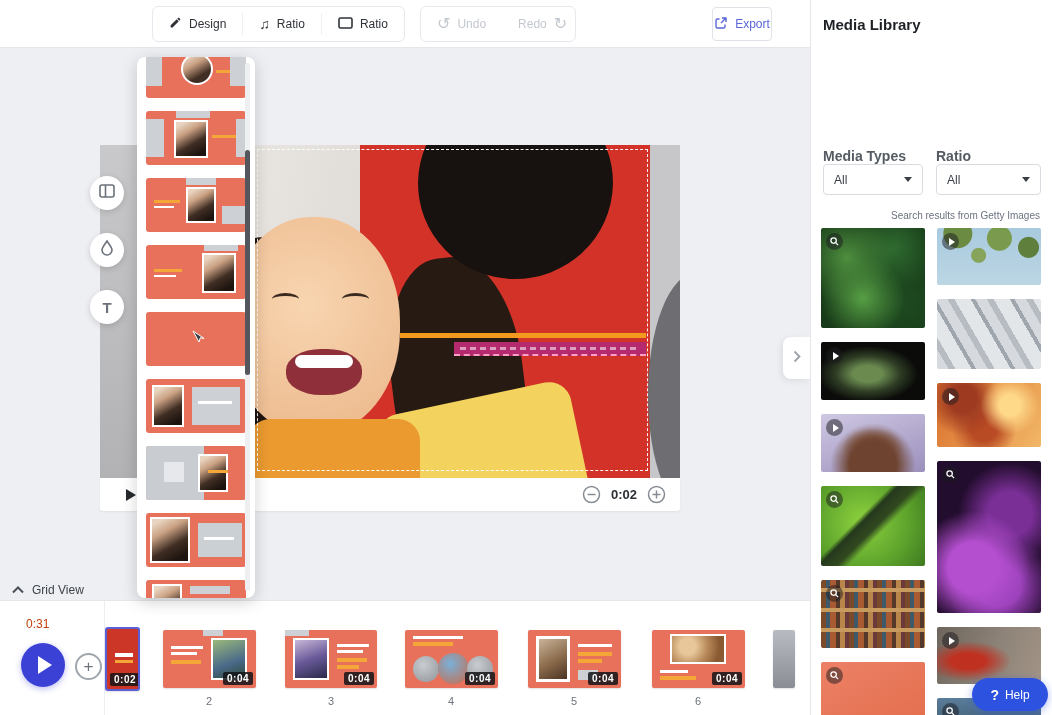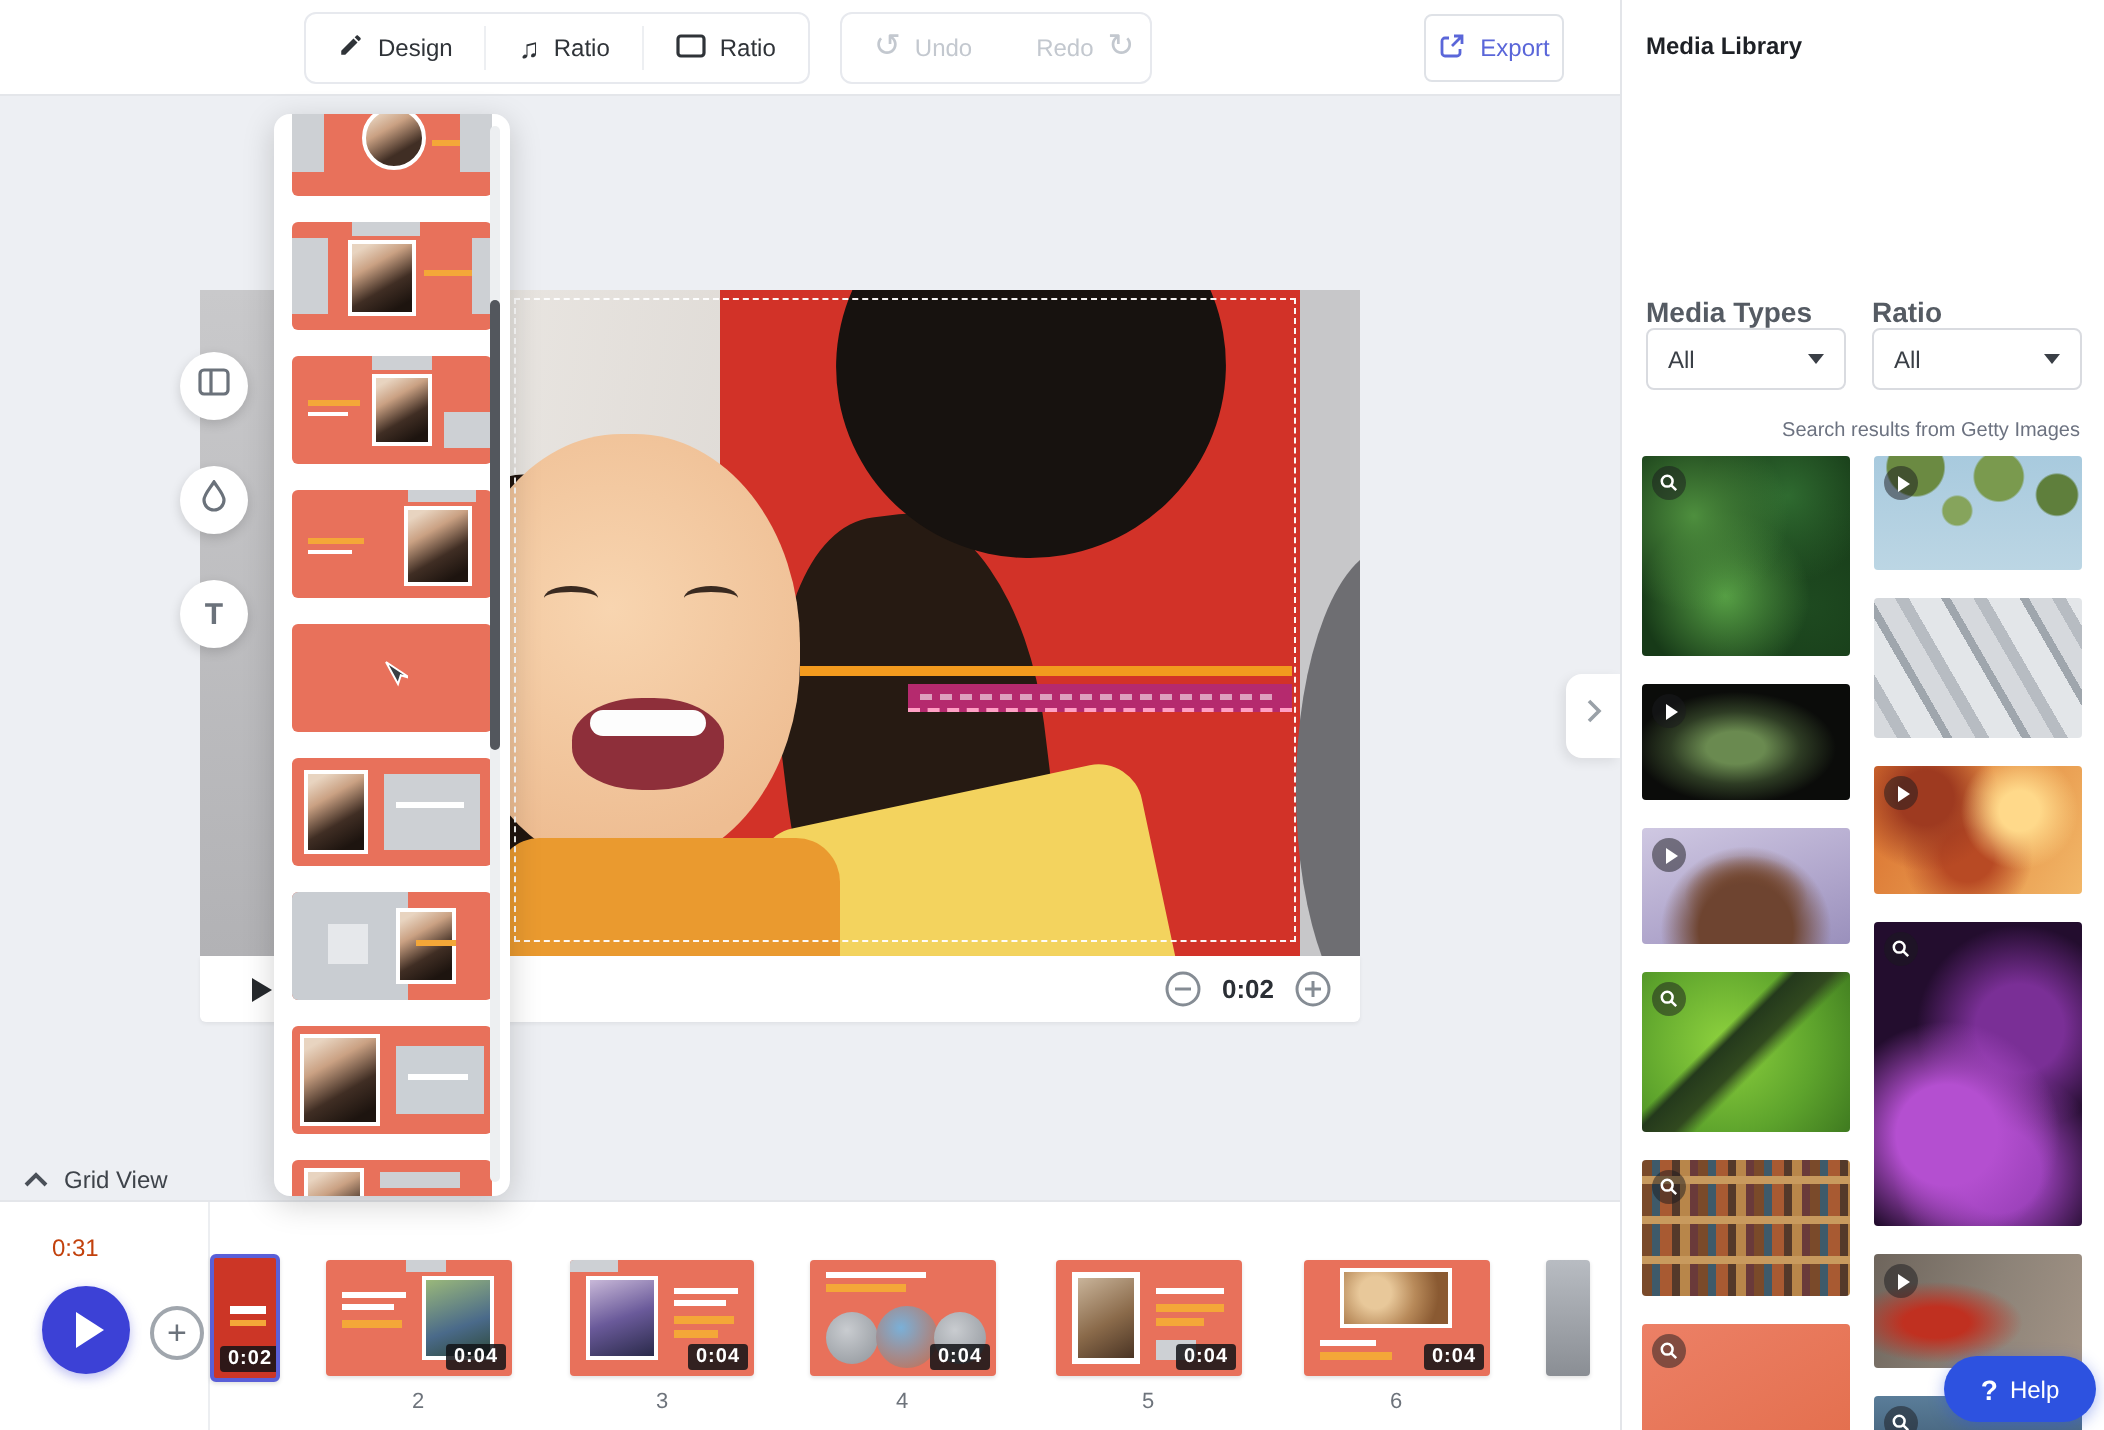--- a/index.html
+++ b/index.html
@@ -8,21 +8,21 @@
 
   
   .topbar { position:absolute; left:0; top:0; width:810px; height:48px; background:#fff; border-bottom:1px solid #e4e6ea; z-index:10; }
   .tb-group { position:absolute; top:6px; height:36px; background:#fff; border:1px solid #e7e9ee; border-radius:6px; display:flex; align-items:center; }
   .tb-btn { display:flex; align-items:center; gap:7px; padding:0 16px; height:100%; font-size:12px; color:#2f3338; cursor:pointer; }
   .tb-sep { width:1px; height:22px; background:#edeff2; }
   .tb-title { font-size:12px; color:#3a3f47; padding:0 14px; white-space:nowrap; overflow:hidden; }
   .logo-wrap { padding:0 10px 0 12px; display:flex; align-items:center; }
   .muted { color:#c3c8cf; }
   .undo-glyph { font-size:16px; line-height:1; }
-  .export-btn { position:absolute; left:712px; top:7px; width:70px; height:34px; border:1px solid #dfe2e7; border-radius:4px; background:#fff; display:flex; align-items:center; justify-content:center; gap:7px; font-size:12px; color:#5a66d9; cursor:pointer; }
+  .export-btn { position:absolute; left:712px; top:7px; width:60px; height:34px; border:1px solid #dfe2e7; border-radius:4px; background:#fff; display:flex; align-items:center; justify-content:center; gap:7px; font-size:12px; color:#5a66d9; cursor:pointer; }
 
   
   .stage { position:absolute; left:100px; top:145px; width:580px; height:333px; overflow:hidden; background:#d23228; z-index:2; }
   .stage-grey-left { position:absolute; left:0; top:0; width:40px; height:333px; background:linear-gradient(#c9c9cb,#b2b2b5); }
   .stage-grey-right { position:absolute; left:550px; top:0; width:30px; height:333px; background:#c7c7c9; }
   .stage-circle { position:absolute; left:548px; top:128px; width:96px; height:244px; border-radius:50%; background:#6e6e72; }
   .wall { position:absolute; left:40px; top:0; width:300px; height:333px; background:linear-gradient(100deg,#f0ede9,#d8d3ce); }
   .red-panel { position:absolute; left:260px; top:0; width:290px; height:333px; background:#d23228; }
   .hat { position:absolute; left:318px; top:-58px; width:195px; height:192px; border-radius:50%; background:#17120f; transform:rotate(-10deg); }
   .hair-l { position:absolute; left:92px; top:92px; width:120px; height:268px; border-radius:45%; background:#20150f; transform:rotate(8deg); }
@@ -77,21 +77,21 @@
   .bb-divider { position:absolute; left:104px; top:0; width:1px; height:115px; background:#eceef1; }
   .clip { position:absolute; top:29px; height:58px; border-radius:2px; overflow:hidden; background:#e8715b; cursor:pointer; box-shadow:0 1px 2px rgba(0,0,0,.12); }
   .clip-sel { top:26px; height:64px; border:2px solid #5a5fd8; border-radius:3px; background:#cc3626; }
   .badge { position:absolute; background:rgba(18,19,22,.85); color:#fff; font-size:10px; font-weight:bold; padding:1px 4px; border-radius:2px; letter-spacing:.5px; }
   .clip-num { position:absolute; top:94px; font-size:11px; color:#6d737b; width:20px; text-align:center; }
   .mp { position:absolute; border:2px solid #fff; }
   .cgrey { position:absolute; border-radius:50%; background:radial-gradient(circle at 40% 35%,#c9ccd0,#8f949a); }
 
   
   .right-panel { position:absolute; left:810px; top:0; width:242px; height:715px; background:#fff; border-left:1px solid #e3e5e9; z-index:25; }
-  .ml-title { position:absolute; left:12px; top:16px; font-size:12px; font-weight:bold; color:#1e2126; }
+  .ml-title { position:absolute; left:12px; top:16px; font-size:15px; font-weight:bold; color:#1e2126; }
   .tabs { position:absolute; left:12px; top:52px; width:218px; display:flex; justify-content:space-between; border-bottom:2px solid #dcdee2; padding-bottom:9px; }
   .tab { position:relative; font-size:10.5px; letter-spacing:.8px; color:#6a7077; cursor:pointer; }
   .tab.active { color:#4054d7; font-weight:bold; }
   .tab.active::after { content:""; position:absolute; left:-7px; right:-7px; bottom:-11px; height:2px; background:#4054d7; }
   .search-box { position:absolute; left:12px; top:105px; width:218px; height:28px; border:1px solid #d9dbe0; border-radius:4px; background:#fff; }
   .search-box input { position:absolute; left:9px; top:0; width:180px; height:26px; border:0; outline:0; font-size:12px; color:#3a3f46; font-family:inherit; }
   .search-box input::placeholder { color:#9aa0a8; }
   .search-ic { position:absolute; right:7px; top:6px; }
   .filter-label { position:absolute; font-size:14px; color:#555b63;font-weight:bold; }
   .dd { position:absolute; top:164px; height:31px; border:1px solid #d9dbe0; border-radius:4px; background:#fff; font-size:12px; color:#3a3f46; display:flex; align-items:center; padding:0 10px; justify-content:space-between; cursor:pointer; }

